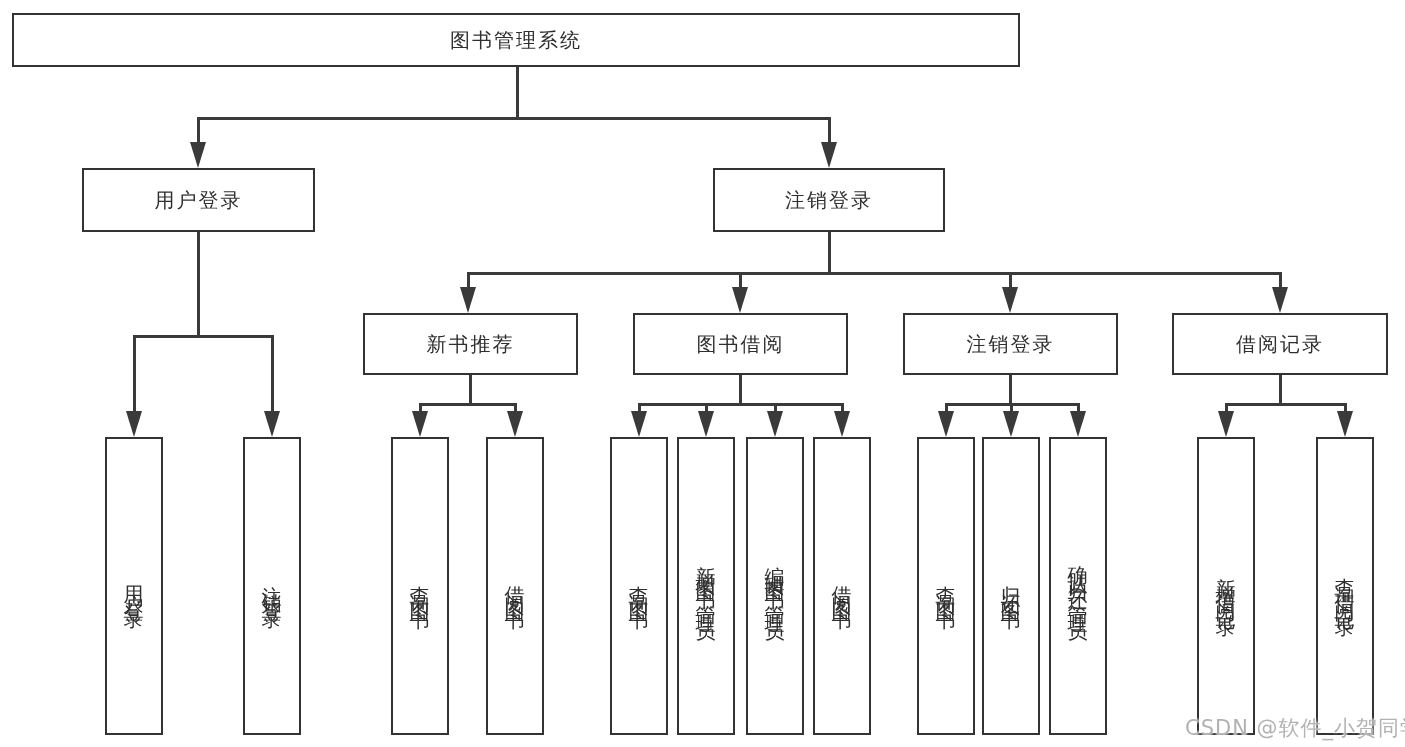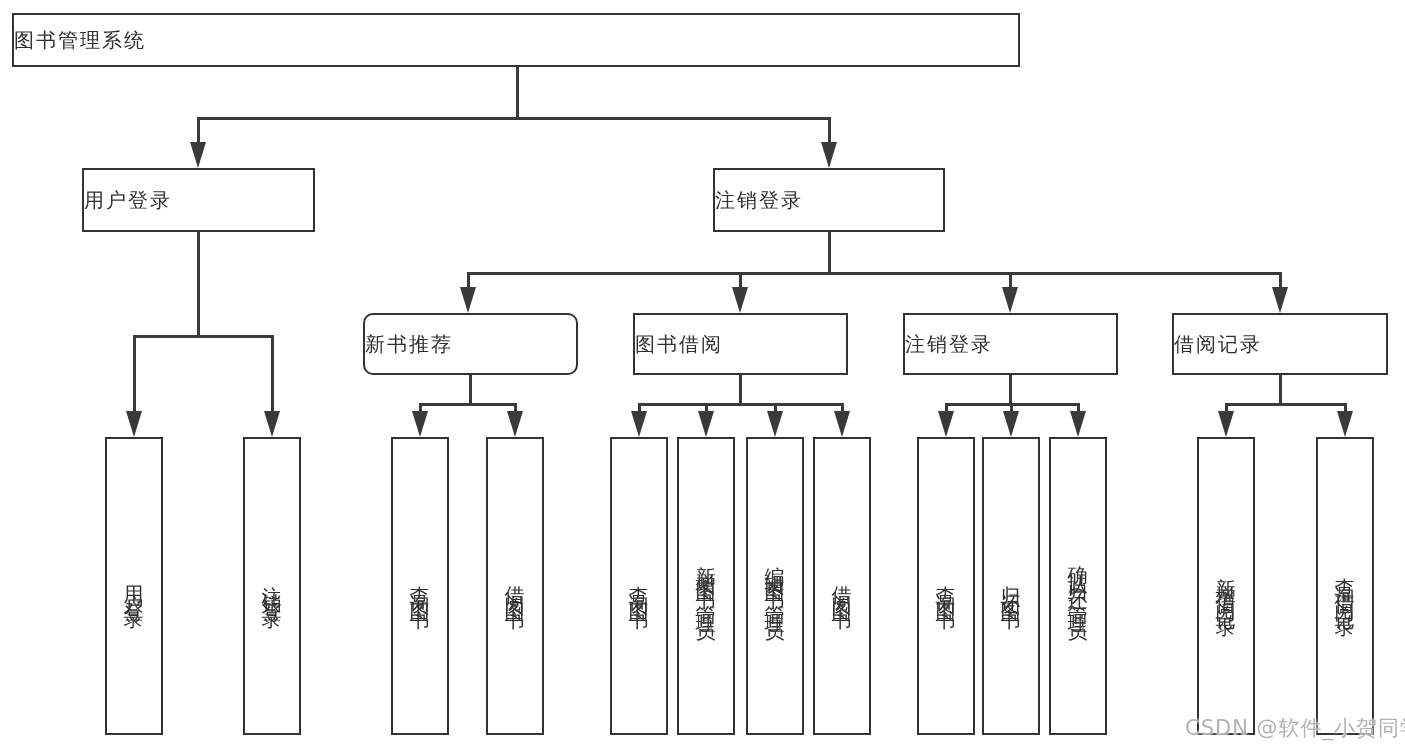--- a/index.html
+++ b/index.html
@@ -2,21 +2,21 @@
 <html><head>
 <meta charset="utf-8">
 <style>
   html,body { margin:0; padding:0; background:#ffffff; }
   #canvas {
     position:relative; width:1405px; height:747px; background:#ffffff;
     font-family:"DejaVu Sans","Liberation Sans",sans-serif; overflow:hidden;
   }
   .box {
     position:absolute; box-sizing:border-box; background:#ffffff;
-    border:2px solid #333333; display:flex; align-items:center; justify-content:flex-start;
+    border:2px solid #333333; display:flex; align-items:center; justify-content:center;
   }
   .box .lbl { color:#2f2f2f; font-size:20px; letter-spacing:2px; white-space:nowrap; }
   .root-lbl { font-size:21px; }
   .vbox {
     position:absolute; box-sizing:border-box; top:437px; width:58px; height:298px;
     background:#ffffff; border:2px solid #333333;
     display:flex; align-items:center; justify-content:center;
   }
   .vbox .vlbl {
     writing-mode:vertical-rl; text-orientation:mixed;
@@ -68,21 +68,21 @@
   <div class="hline" style="left:466.5px; top:272px; width:815px; height:3px;"></div>
   <div class="vline" style="left:466.5px; top:275px; width:3px; height:12px;"></div>
   <div class="arrow" style="left:460px; top:287px;"></div>
   <div class="vline" style="left:738.5px; top:275px; width:3px; height:12px;"></div>
   <div class="arrow" style="left:732px; top:287px;"></div>
   <div class="vline" style="left:1008.5px; top:275px; width:3px; height:12px;"></div>
   <div class="arrow" style="left:1002px; top:287px;"></div>
   <div class="vline" style="left:1278.5px; top:275px; width:3px; height:12px;"></div>
   <div class="arrow" style="left:1272px; top:287px;"></div>
 
-  <div class="box" style="left:363px; top:313px; width:215px; height:62px;border-radius:10px;">
+  <div class="box" style="left:363px; top:313px; width:215px; height:62px;">
     <span class="lbl">新书推荐</span>
   </div>
   <div class="box" style="left:633px; top:313px; width:215px; height:62px;">
     <span class="lbl">图书借阅</span>
   </div>
   <div class="box" style="left:903px; top:313px; width:215px; height:62px;">
     <span class="lbl">注销登录</span>
   </div>
   <div class="box" style="left:1172px; top:313px; width:216px; height:62px;">
     <span class="lbl">借阅记录</span>

